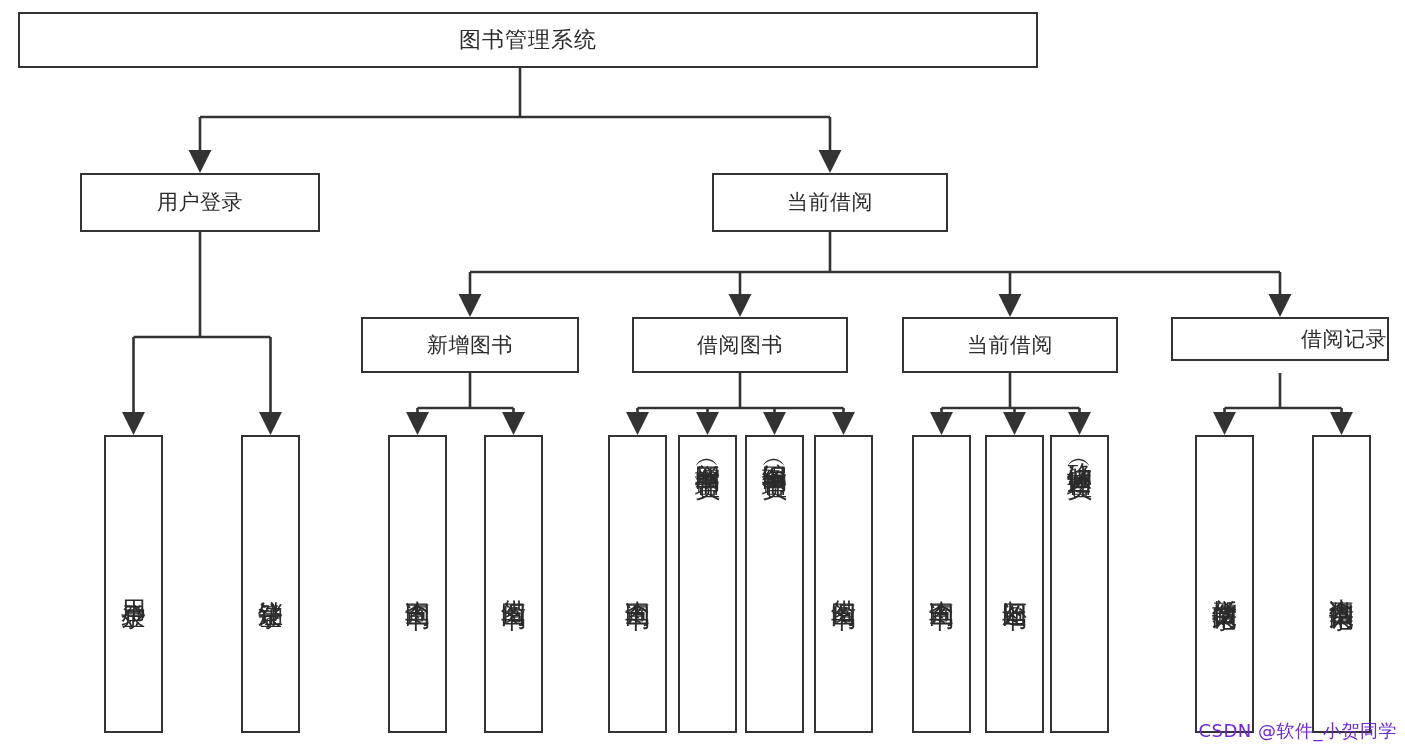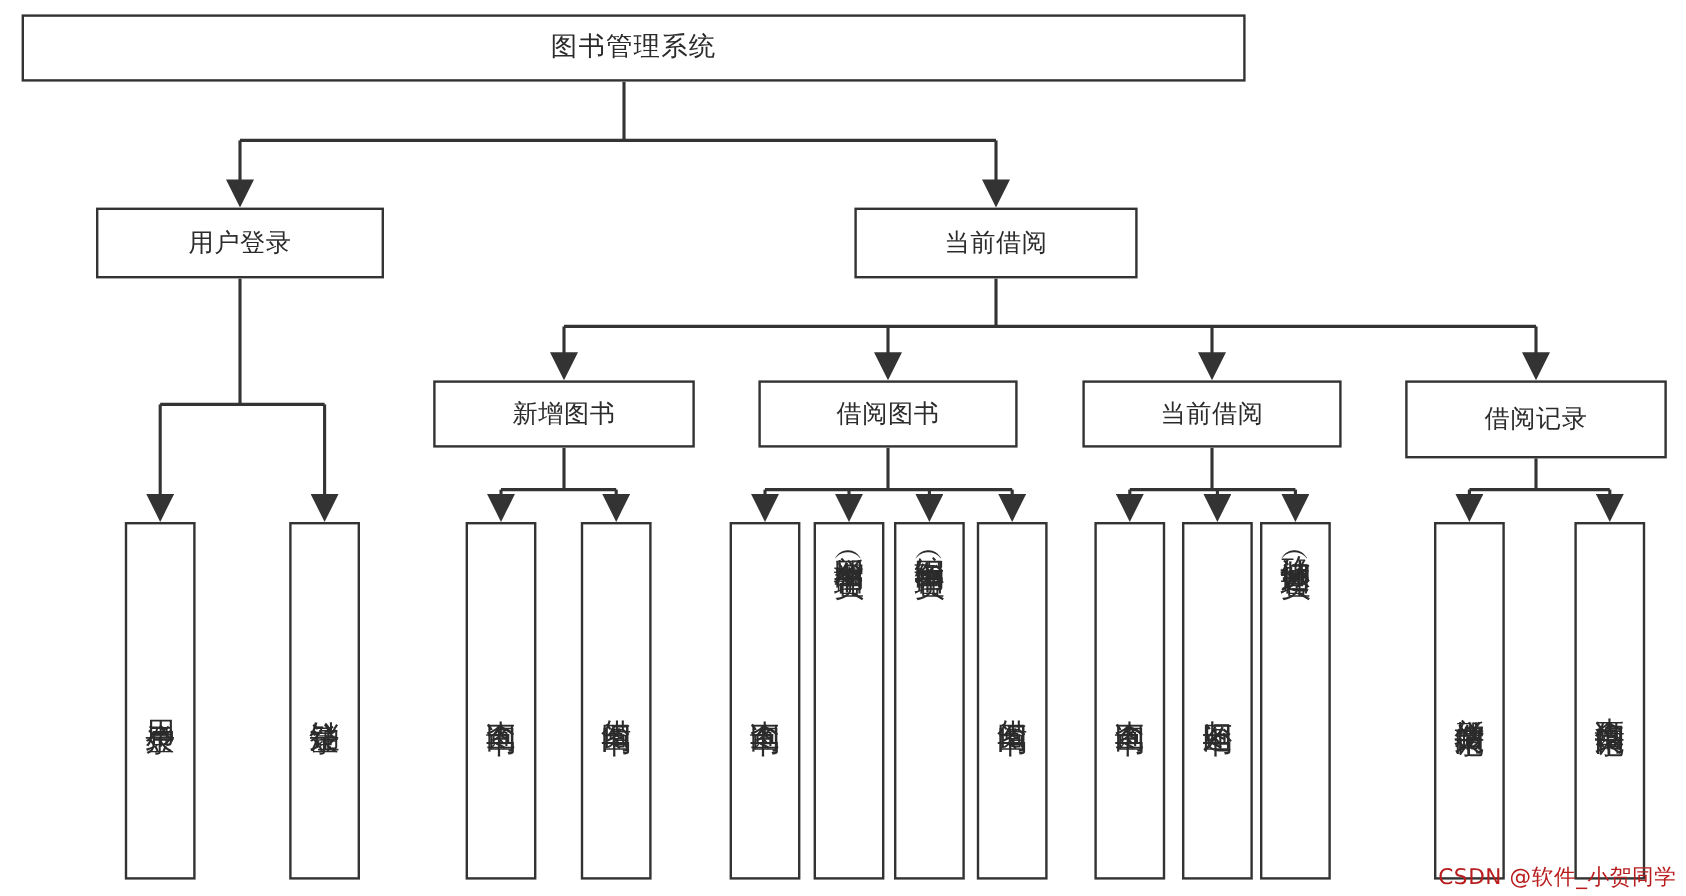--- a/index.html
+++ b/index.html
@@ -66,21 +66,21 @@
   }
   .node.vert.mid-text {
     align-items: center;
     padding-top: 0;
   }
   #watermark {
     position: absolute;
     right: 8px;
     bottom: 4px;
     font-size: 18px;
-    color: #b91c1c;
+    color: #6d28d9;
     letter-spacing: 0.5px;
     white-space: nowrap;
   }
 </style>
 </head>
 <body>
 
 <div id="canvas">
 
   <svg id="wires" viewBox="0 0 1405 747">
@@ -139,21 +139,21 @@
 
   <div class="node horiz" id="n-l2-0" style="left: 361px; top: 317px; width: 218px; height: 56px;">
     <span class="lbl">新增图书</span>
   </div>
   <div class="node horiz" id="n-l2-1" style="left: 632px; top: 317px; width: 216px; height: 56px;">
     <span class="lbl">借阅图书</span>
   </div>
   <div class="node horiz" id="n-l2-2" style="left: 902px; top: 317px; width: 216px; height: 56px;">
     <span class="lbl">当前借阅</span>
   </div>
-  <div class="node horiz" id="n-l2-3" style="left: 1171px; top: 317px; width: 218px; height: 65px;">
+  <div class="node horiz" id="n-l2-3" style="left: 1171px; top: 317px; width: 218px; height: 44px; justify-content: flex-end;">
     <span class="lbl">借阅记录</span>
   </div>
 
   <div class="node vert mid-text" id="n-lf-0" style="left: 104px; top: 435px; width: 59px; height: 298px;">
     <span class="lbl">用户登录</span>
   </div>
   <div class="node vert mid-text" id="n-lf-1" style="left: 241px; top: 435px; width: 59px; height: 298px;">
     <span class="lbl">注销登录</span>
   </div>
   <div class="node vert mid-text" id="n-lf-2" style="left: 388px; top: 435px; width: 59px; height: 298px;">

